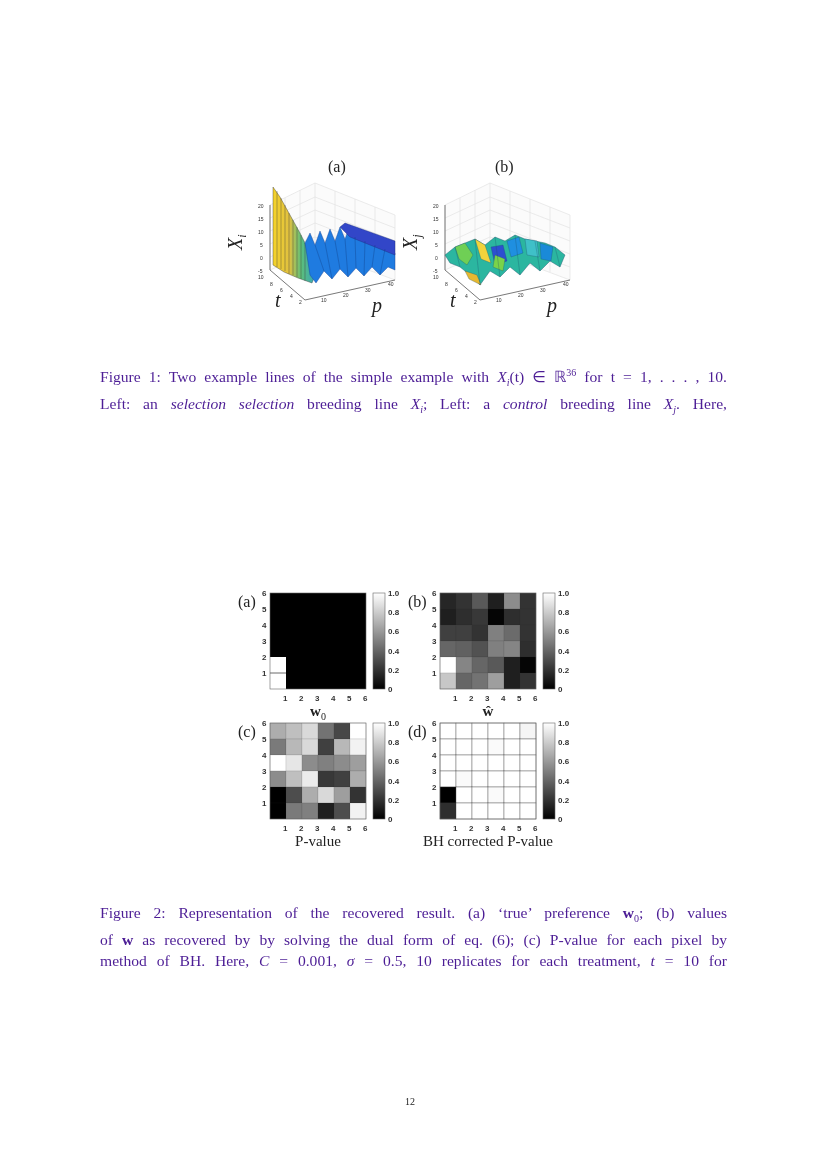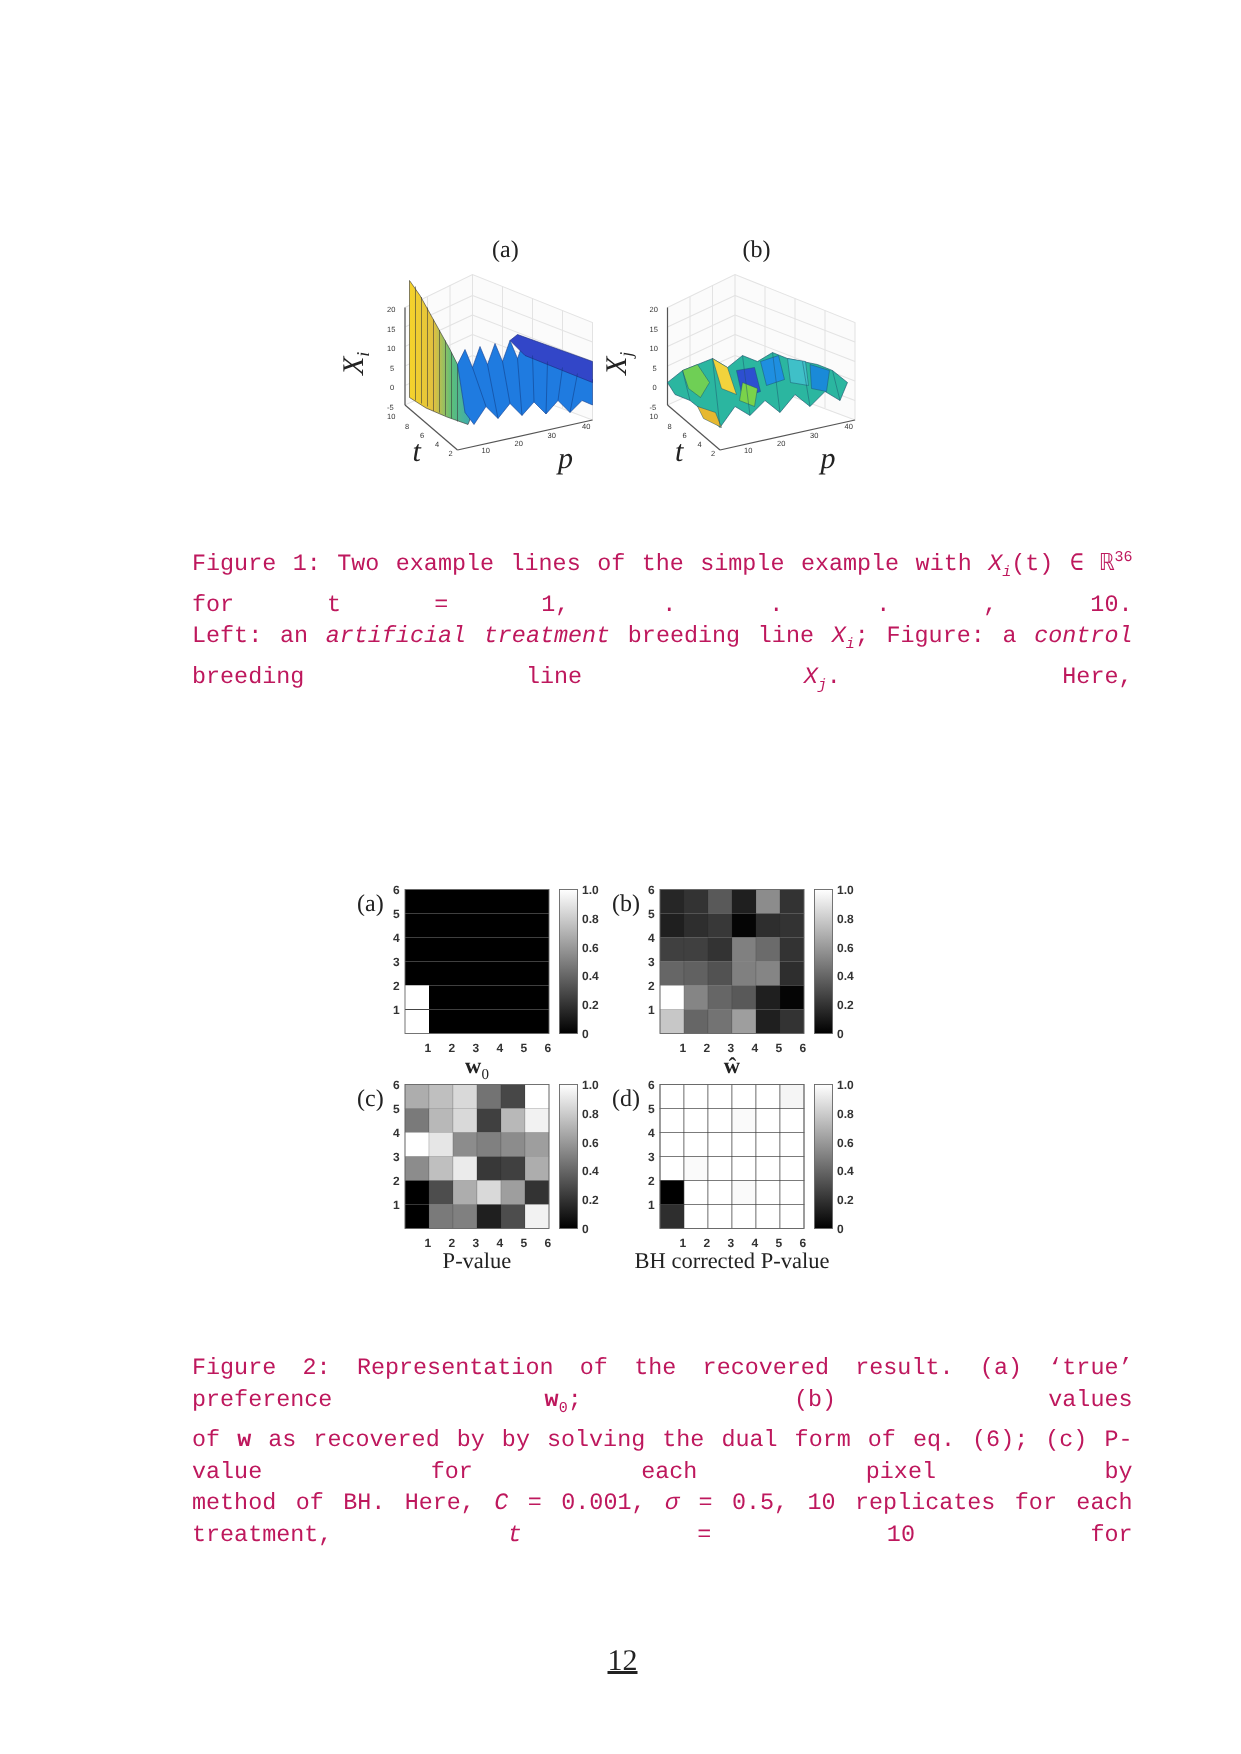--- a/index.html
+++ b/index.html
@@ -3,29 +3,29 @@
 <meta charset="utf-8">
 <style>
   html, body { margin: 0; padding: 0; background: #ffffff; }
   body {
     width: 827px; height: 1169px; position: relative; overflow: hidden;
     font-family: "DejaVu Serif", "Liberation Serif", serif; color: #222;
   }
   .abs { position: absolute; }
   .panel-label { font-family: "Liberation Serif", "DejaVu Serif", serif; font-size: 16px; color: #222; }
   .caption {
-    font-family: Liberation Mono, monospace;
-    font-size: 15.6px; line-height: 21px; color: #be185d; text-align: justify; margin-left: 28px;
+    font-family: Liberation Serif, serif;
+    font-size: 15.6px; line-height: 21px; color: #4c1d95; text-align: justify;
   }
   .caption i { font-style: italic; }
   .tick { font-family: "Liberation Sans", "DejaVu Sans", sans-serif; font-size: 8px; font-weight: bold; fill: #333; }
   .ticksm { font-family: "Liberation Sans", "DejaVu Sans", sans-serif; font-size: 5px; fill: #333; }
   .axis-title { font-family: "Liberation Serif", "DejaVu Serif", serif; font-style: italic; font-size: 20px; fill: #222; }
   .xlab { font-family: "Liberation Serif", "DejaVu Serif", serif; font-size: 15px; color: #222; text-align: center; }
-  .page-num { font-family: "Liberation Serif", "DejaVu Serif", serif; font-size: 20px; color: #222; text-decoration: underline; }
+  .page-num { font-family: "Liberation Serif", "DejaVu Serif", serif; font-size: 10px; color: #222; }
 </style>
 </head>
 <body>
 
 <div class="abs" style="left:220px; top:150px; width:380px; height:170px;">
 
   <div class="abs panel-label" style="left:108px; top:8px;">(a)</div>
   <svg class="abs" style="left:0; top:25px;" width="190" height="145" viewBox="0 0 190 145">
 
     <g stroke="#e3e3e3" stroke-width="0.7" fill="none">
@@ -177,21 +177,21 @@
     <text class="axis-title" x="55" y="132">t</text>
     <text class="axis-title" x="152" y="137">p</text>
   </svg>
 </div>
 
 <div class="abs caption" style="left:100px; top:362px; width:627px;">
   <div style="text-align:justify; text-align-last:justify;">
     <span>Figure 1:</span><span> Two example lines of the simple example with </span><i>X</i><sub style="font-size:10px;"><i>i</i></sub><span>(t) ∈ ℝ</span><sup style="font-size:10px;">36</sup><span> for </span><span>t = 1, . . . , 10.</span>
   </div>
   <div style="text-align:justify; text-align-last:justify;">
-    <span>Left: an </span><i>artificial treatment</i><span> breeding line </span><i>X</i><sub style="font-size:10px;"><i>i</i></sub><span>; Figure: a </span><i>control</i><span> breeding line </span><i>X</i><sub style="font-size:10px;"><i>j</i></sub><span>. Here,</span>
+    <span>Left: an </span><i>selection selection</i><span> breeding line </span><i>X</i><sub style="font-size:10px;"><i>i</i></sub><span>; Left: a </span><i>control</i><span> breeding line </span><i>X</i><sub style="font-size:10px;"><i>j</i></sub><span>. Here,</span>
   </div>
 </div>
 
 <div class="abs" style="left:230px; top:585px; width:360px; height:275px;">
 
   <div id="hm-0" class="abs" style="left:0; top:0; width:170px; height:130px;"><svg width="170" height="140">
         <text x="8" y="22" font-family="&quot;Liberation Serif&quot;, serif" font-size="16" fill="#222">(a)</text>
         <rect x="40" y="8" width="16" height="16" fill="rgb(0,0,0)" stroke="none" stroke-width="0.4" stroke-opacity="0.25"></rect>
         <rect x="56" y="8" width="16" height="16" fill="rgb(0,0,0)" stroke="none" stroke-width="0.4" stroke-opacity="0.25"></rect>
         <rect x="72" y="8" width="16" height="16" fill="rgb(0,0,0)" stroke="none" stroke-width="0.4" stroke-opacity="0.25"></rect>

